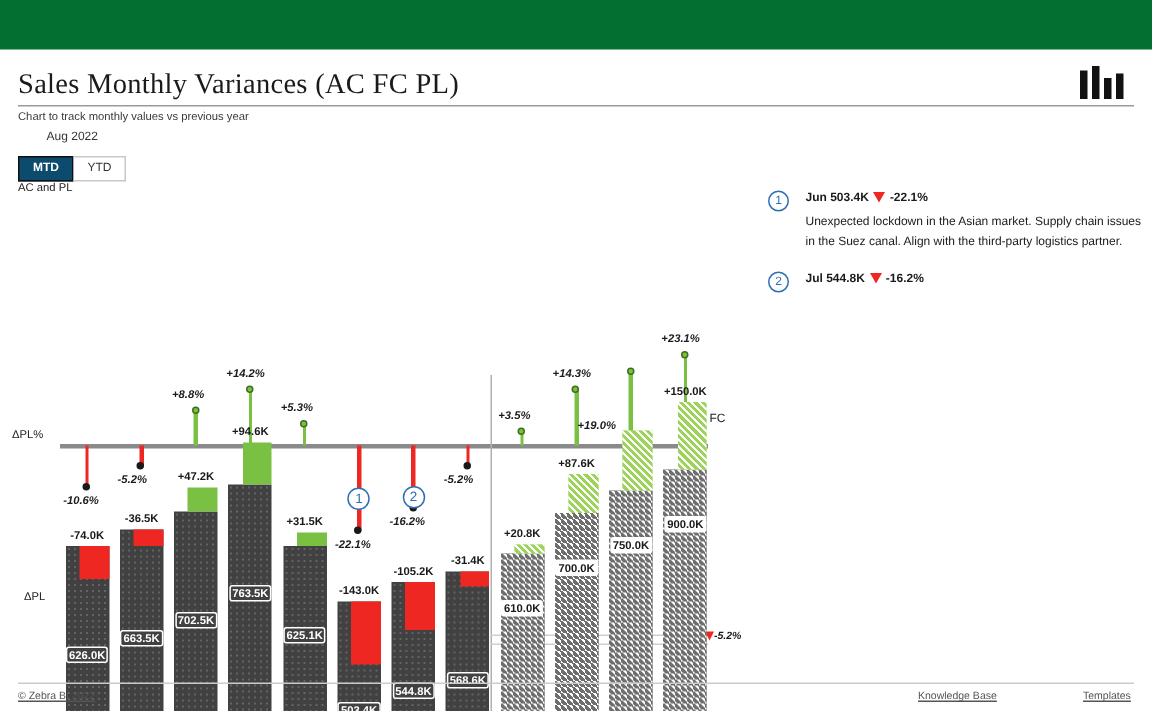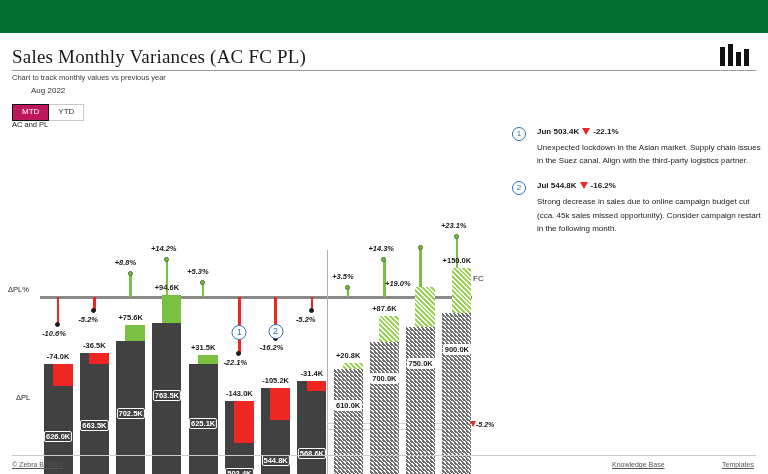--- a/index.html
+++ b/index.html
@@ -50,21 +50,21 @@
     position: absolute; left: 12px; top: 86px;
     display: flex; align-items: center; gap: 9px; flex-direction: column;
   }
   .period-label { font-size: 8px; color: #333; }
   .seg { display: flex; }
   .seg-btn {
     font-size: 8px; padding: 3px 9px 4px;
     border: 1px solid #c8c8c8; background: #fff; color: #333;
     line-height: 1;
   }
-  .seg-btn.active { background: #be185d; color: #fff; border-color: #111; font-weight: normal; }
+  .seg-btn.active { background: #0c4a6e; color: #fff; border-color: #111; font-weight: bold; }
   .seg-btn + .seg-btn { border-left: none; }
 
   
   .ac-pl-label {
     position: absolute; left: 12px; top: 120px;
     font-size: 7.5px; color: #222;
   }
 
   .chart { position: absolute; left: 0; top: 110px; width: 500px; height: 340px; }
 
@@ -286,21 +286,21 @@
         </div>
         <div class="bar-col" style="left: 39.875px; width: 29px; height: 285px;">
           <div class="bar-ac" style="height: 196.977px;"></div>
           <div class="bar-var neg" style="height: 10.8359px; bottom: 186.141px;"></div>
           <div class="bar-varlbl" style="bottom: 199.977px;">-36.5K</div>
           <div class="bar-vallbl" style="bottom: 118.977px;">663.5K</div>
         </div>
         <div class="bar-col" style="left: 76.125px; width: 29px; height: 285px;">
           <div class="bar-ac" style="height: 208.555px;"></div>
           <div class="bar-var pos" style="height: 16.8922px; bottom: 208.555px;"></div>
-          <div class="bar-varlbl" style="bottom: 228.447px;">+75.6K</div>
+          <div class="bar-varlbl" style="bottom: 228.447px;">+47.2K</div>
           <div class="bar-vallbl" style="bottom: 130.555px;">702.5K</div>
         </div>
         <div class="bar-col" style="left: 112.375px; width: 29px; height: 285px;">
           <div class="bar-ac" style="height: 226.664px;"></div>
           <div class="bar-var pos" style="height: 28.0844px; bottom: 226.664px;"></div>
           <div class="bar-varlbl" style="bottom: 257.748px;">+94.6K</div>
           <div class="bar-vallbl" style="bottom: 148.664px;">763.5K</div>
         </div>
         <div class="bar-col" style="left: 148.625px; width: 29px; height: 285px;">
           <div class="bar-ac" style="height: 185.577px;"></div>
@@ -367,21 +367,20 @@
         </div>
         <div class="cmt-body">Unexpected lockdown in the Asian market. Supply chain issues in the Suez canal. Align with the third-party logistics partner.</div>
       </div>
       <div class="cmt">
         <div class="cmt-badge">2</div>
         <div class="cmt-head">
           <span>Jul 544.8K</span>
           <span class="cmt-tri"></span>
           <span>-16.2%</span>
         </div>
-        <div class="cmt-body">Strong decrease in sales due to online campaign budget cut (cca. 45k sales missed opportunity). Consider campaign restart in the following month.</div>
       </div>
     </div>
 
   <div class="footer-rule"></div>
   <div class="footer-left">© Zebra BI 2022</div>
   <div class="footer-kb">Knowledge Base</div>
   <div class="footer-tpl">Templates</div>
 </div>
 
 </body></html>

